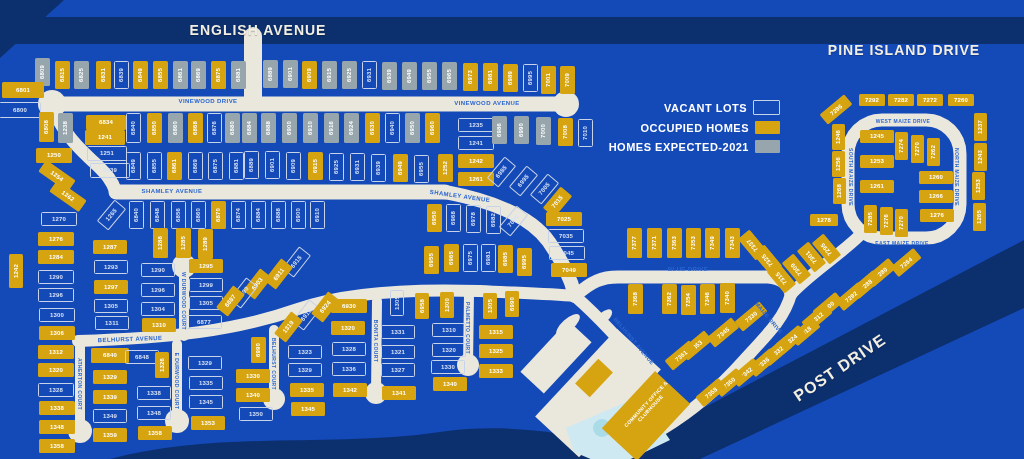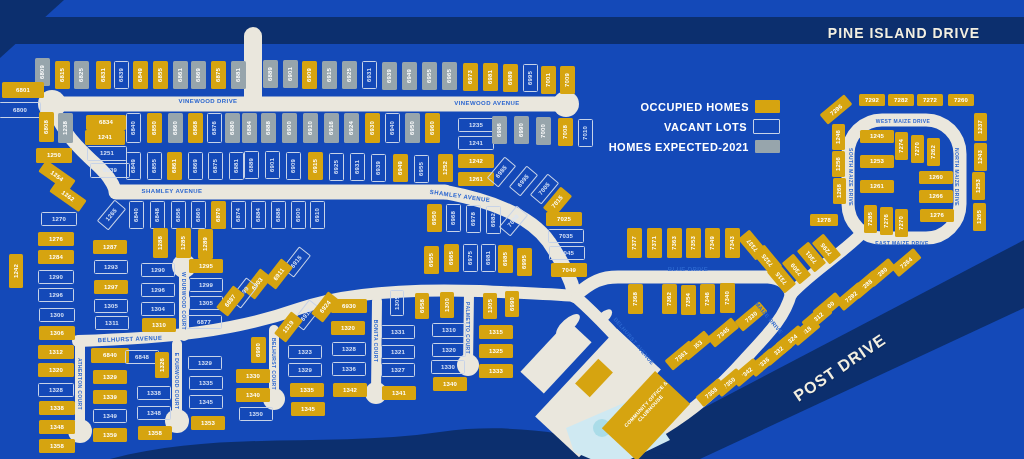--- a/index.html
+++ b/index.html
@@ -80,26 +80,26 @@
       <rect x="-35" y="-16" width="70" height="32" transform="translate(556,357) rotate(-47)" fill="#eae7dd"></rect>
       <polygon points="566,428 640,396 670,440 612,468 574,452" fill="#cfe9f2"></polygon>
       <circle cx="602" cy="428" r="9" fill="#aadce8"></circle>
       <rect x="-39" y="-24" width="78" height="48" transform="translate(646,416) rotate(-47)" fill="#d6a410"></rect>
       <rect x="-17" y="-10" width="34" height="20" transform="translate(594,378) rotate(-47)" fill="#d6a410"></rect>
     </g>
   </svg>
 
   <div id="legend">
     <div class="leg-row">
+      <span class="txt">VACANT LOTS</span>
+      <span class="swatch vac"></span>
+    </div>
+    <div class="leg-row">
       <span class="txt">OCCUPIED HOMES</span>
       <span class="swatch occ"></span>
-    </div>
-    <div class="leg-row">
-      <span class="txt">VACANT LOTS</span>
-      <span class="swatch vac"></span>
     </div>
     <div class="leg-row">
       <span class="txt">HOMES EXPECTED-2021</span>
       <span class="swatch exp"></span>
     </div>
   </div>
 
   <div id="club-label">COMMUNITY OFFICE &amp; CLUBHOUSE</div>
 <div class="lot e" style="left: 34.5px; top: 58px; width: 15px; height: 28px;">
       <span class="vtext">6809</span>
@@ -859,15 +859,16 @@
     <div class="street-label" style="left: 903px; top: 121px; font-size: 5px; transform: translate(-50%, -50%) rotate(0deg);">WEST MAIZE DRIVE</div>
     <div class="street-label" style="left: 902px; top: 243px; font-size: 5px; transform: translate(-50%, -50%) rotate(0deg);">EAST MAIZE DRIVE</div>
     <div class="street-label" style="left: 957px; top: 177px; font-size: 5px; transform: translate(-50%, -50%) rotate(90deg);">NORTH MAIZE DRIVE</div>
     <div class="street-label" style="left: 851px; top: 177px; font-size: 5px; transform: translate(-50%, -50%) rotate(90deg);">SOUTH MAIZE DRIVE</div>
     <div class="street-label" style="left: 184px; top: 301px; font-size: 5px; transform: translate(-50%, -50%) rotate(90deg);">W DURWOOD COURT</div>
     <div class="street-label" style="left: 177px; top: 381px; font-size: 5px; transform: translate(-50%, -50%) rotate(90deg);">E DURWOOD COURT</div>
     <div class="street-label" style="left: 80px; top: 384px; font-size: 5px; transform: translate(-50%, -50%) rotate(90deg);">ATHERTON COURT</div>
     <div class="street-label" style="left: 274px; top: 364px; font-size: 5px; transform: translate(-50%, -50%) rotate(90deg);">BELHURST COURT</div>
     <div class="street-label" style="left: 376px; top: 341px; font-size: 5px; transform: translate(-50%, -50%) rotate(90deg);">BONITA COURT</div>
     <div class="street-label" style="left: 468px; top: 328px; font-size: 5px; transform: translate(-50%, -50%) rotate(90deg);">PALMETTO COURT</div>
-    <div class="main-label" style="left: 904px; top: 33px; font-size: 14px; transform: translate(-50%, -50%) rotate(0deg);">PINE ISLAND DRIVE</div>
+    <div class="main-label" style="left: 258px; top: 30px; font-size: 14px; transform: translate(-50%, -50%) rotate(0deg);">ENGLISH AVENUE</div>
+    <div class="main-label" style="left: 904px; top: 50px; font-size: 14px; transform: translate(-50%, -50%) rotate(0deg);">PINE ISLAND DRIVE</div>
     <div class="main-label" style="left: 840px; top: 368px; font-size: 16px; transform: translate(-50%, -50%) rotate(-34deg);">POST DRIVE</div>
   </div>
 
 </body></html>

